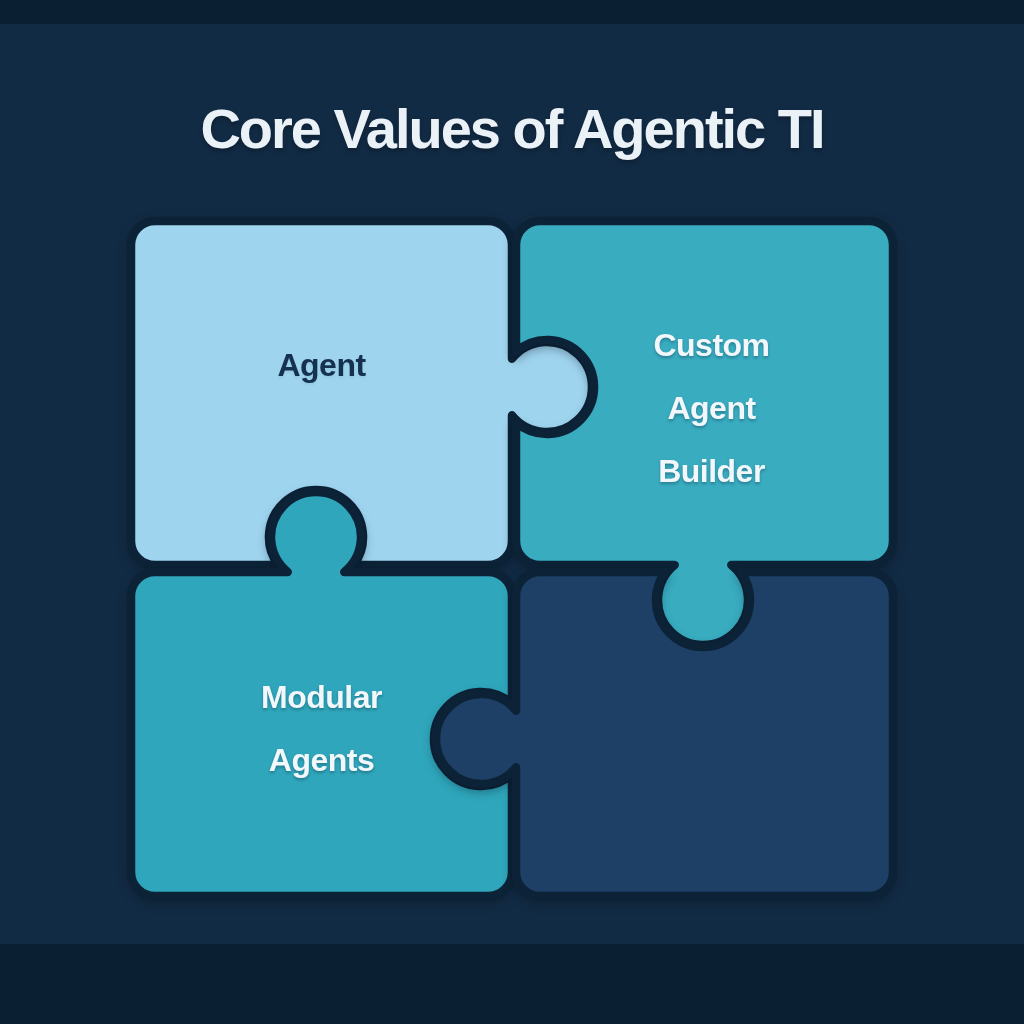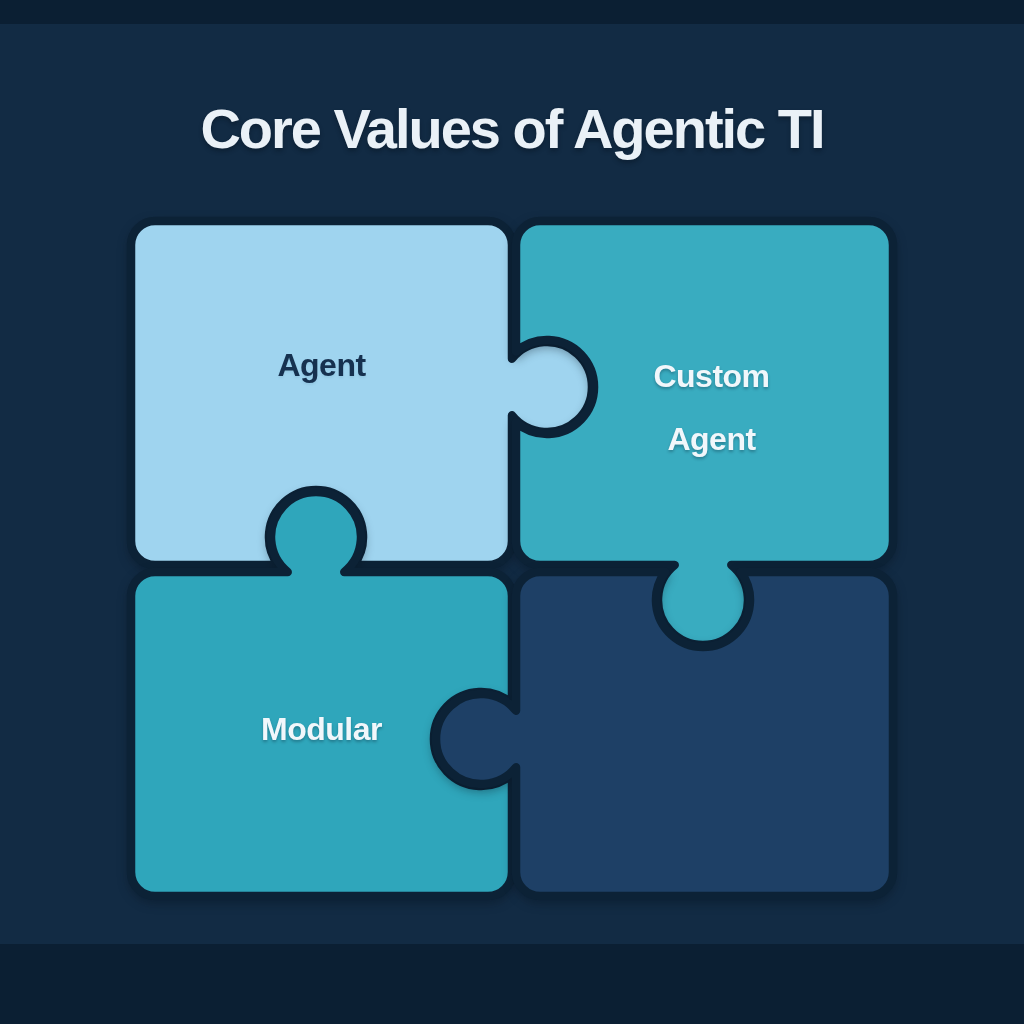--- a/index.html
+++ b/index.html
@@ -99,22 +99,24 @@
              V 572 A 24 24 0 0 1 540 548 Z" fill="#1E4066"></path>
   </svg>
 
   <div id="label-tl" class="piece-label label-dark">
     <div>Agent</div>
   </div>
 
   <div id="label-tr" class="piece-label label-light">
     <div>Custom</div>
     <div>Agent</div>
+    <div>Builder</div>
   </div>
 
   <div id="label-bl" class="piece-label label-light">
     <div>Modular</div>
+    <div>Agents</div>
   </div>
 
   <div id="label-br" class="piece-label label-light">
   </div>
 
 </div>
 
 </body></html>

